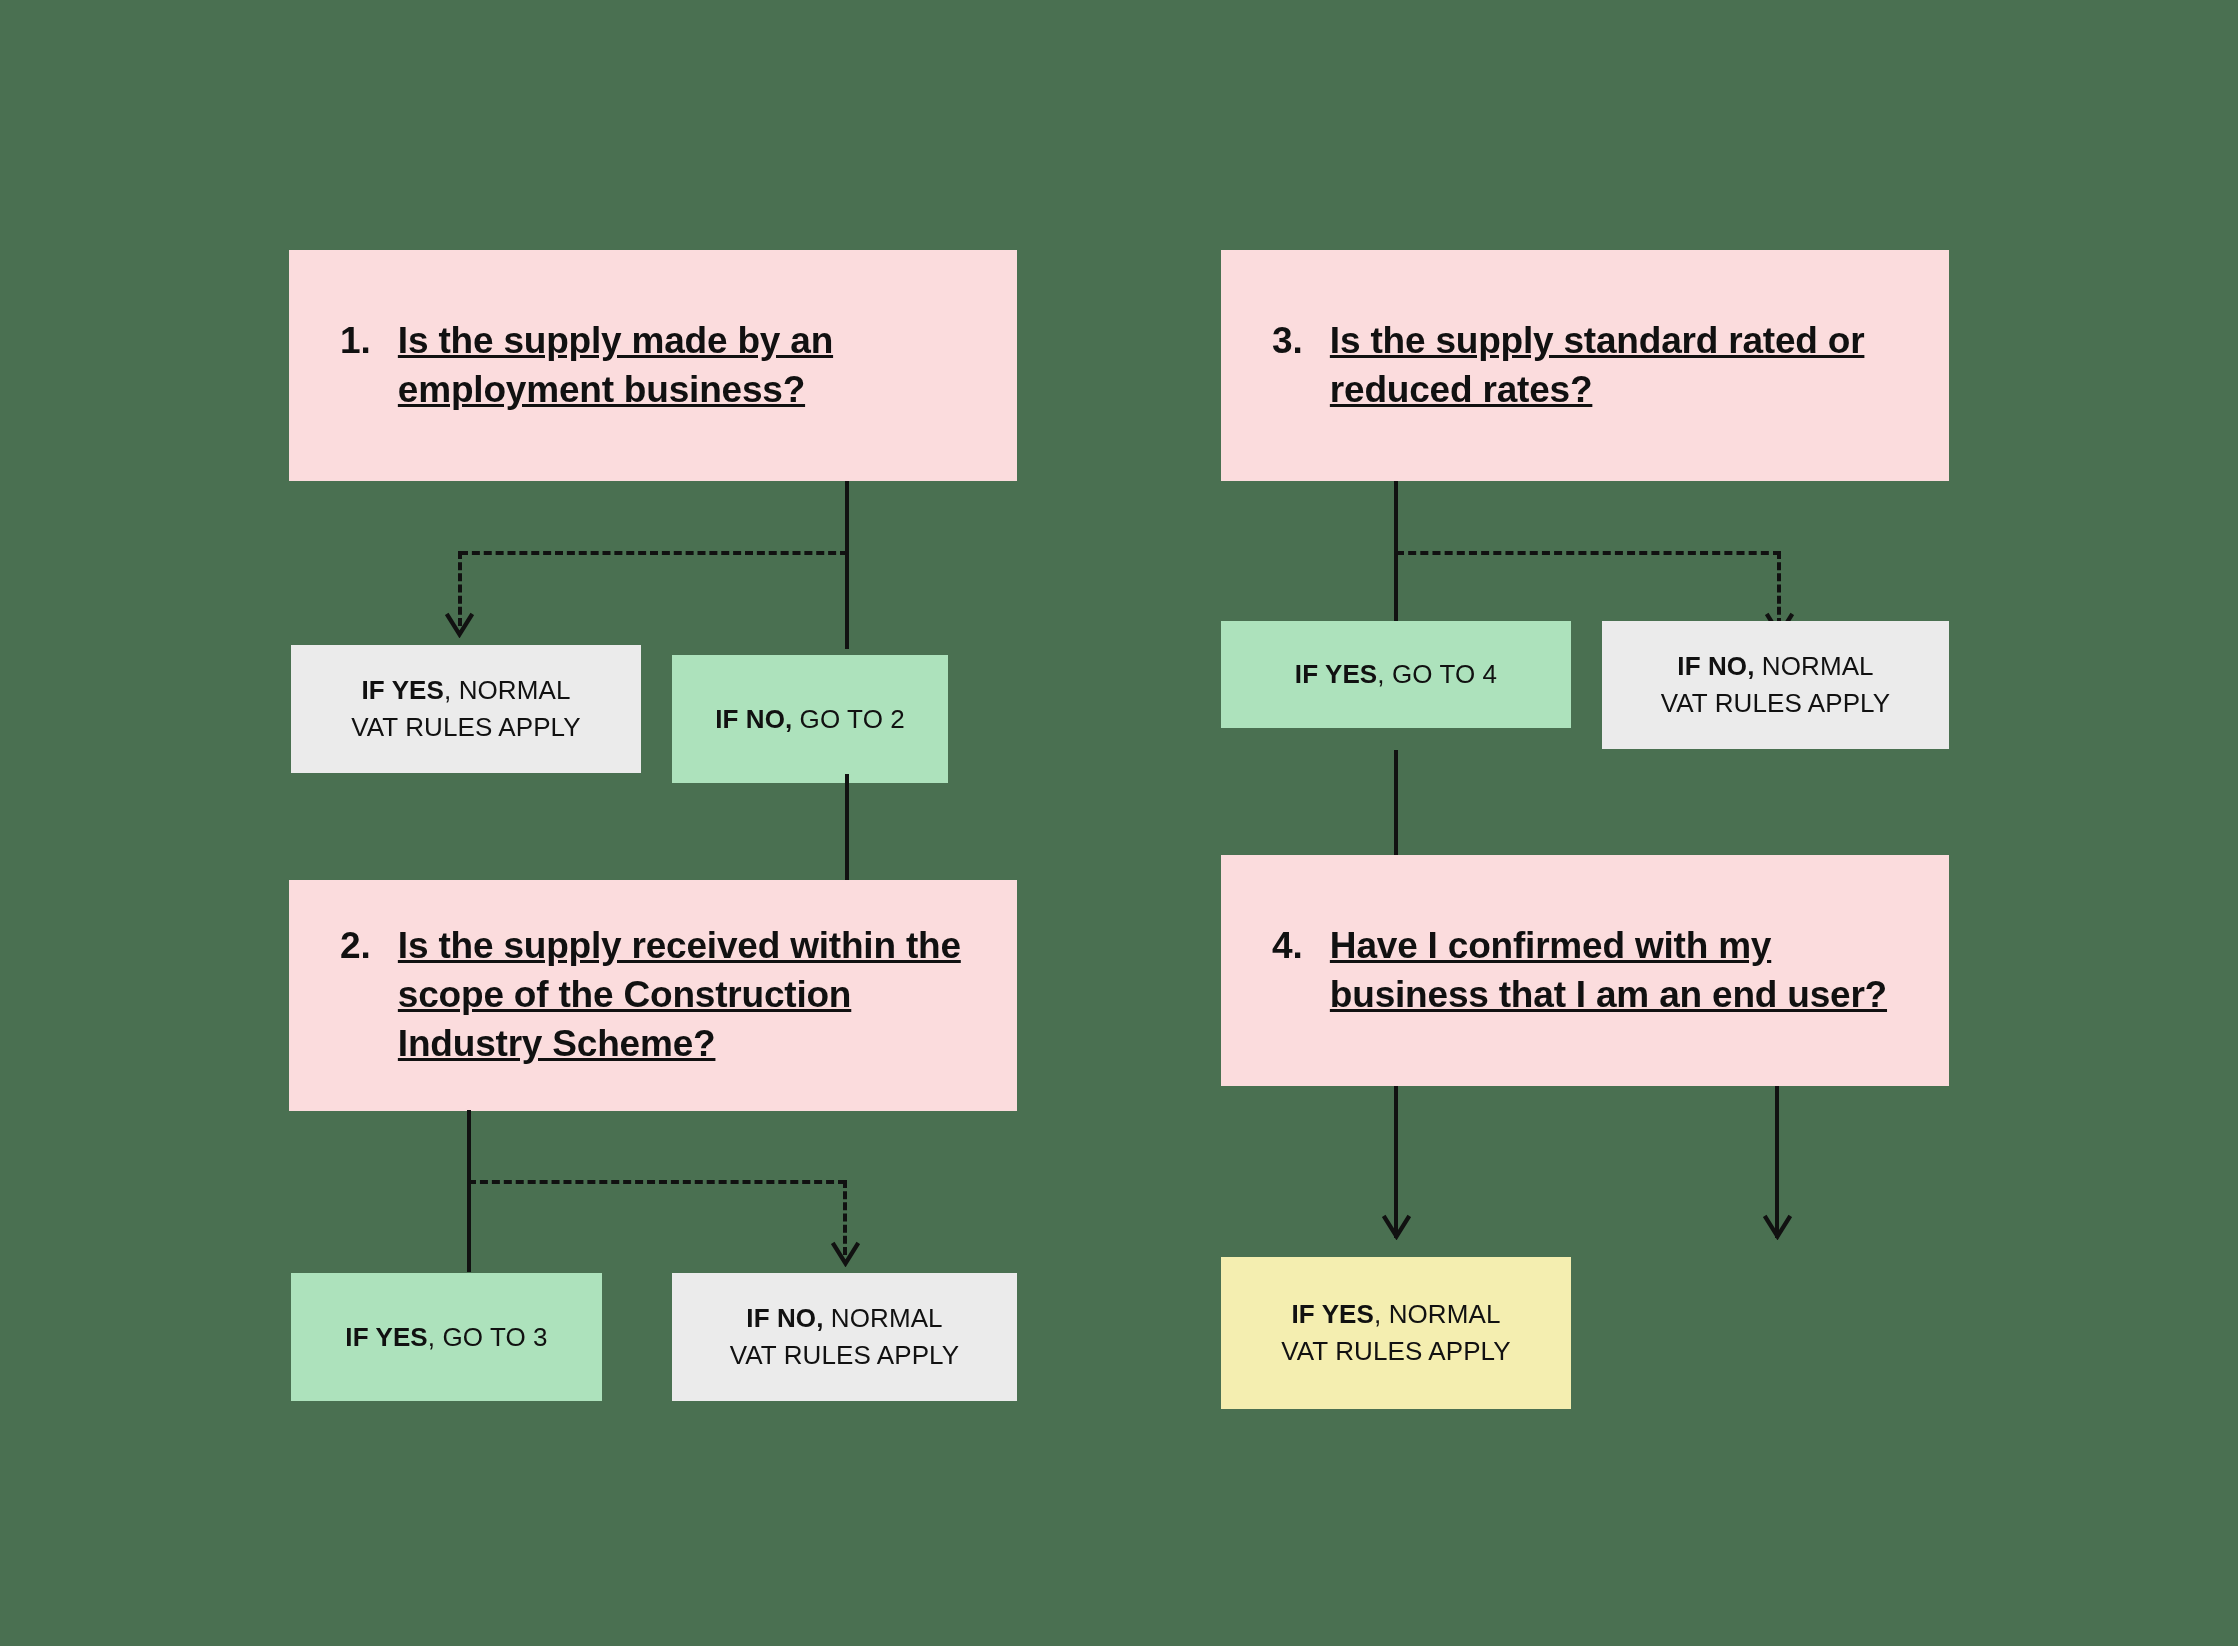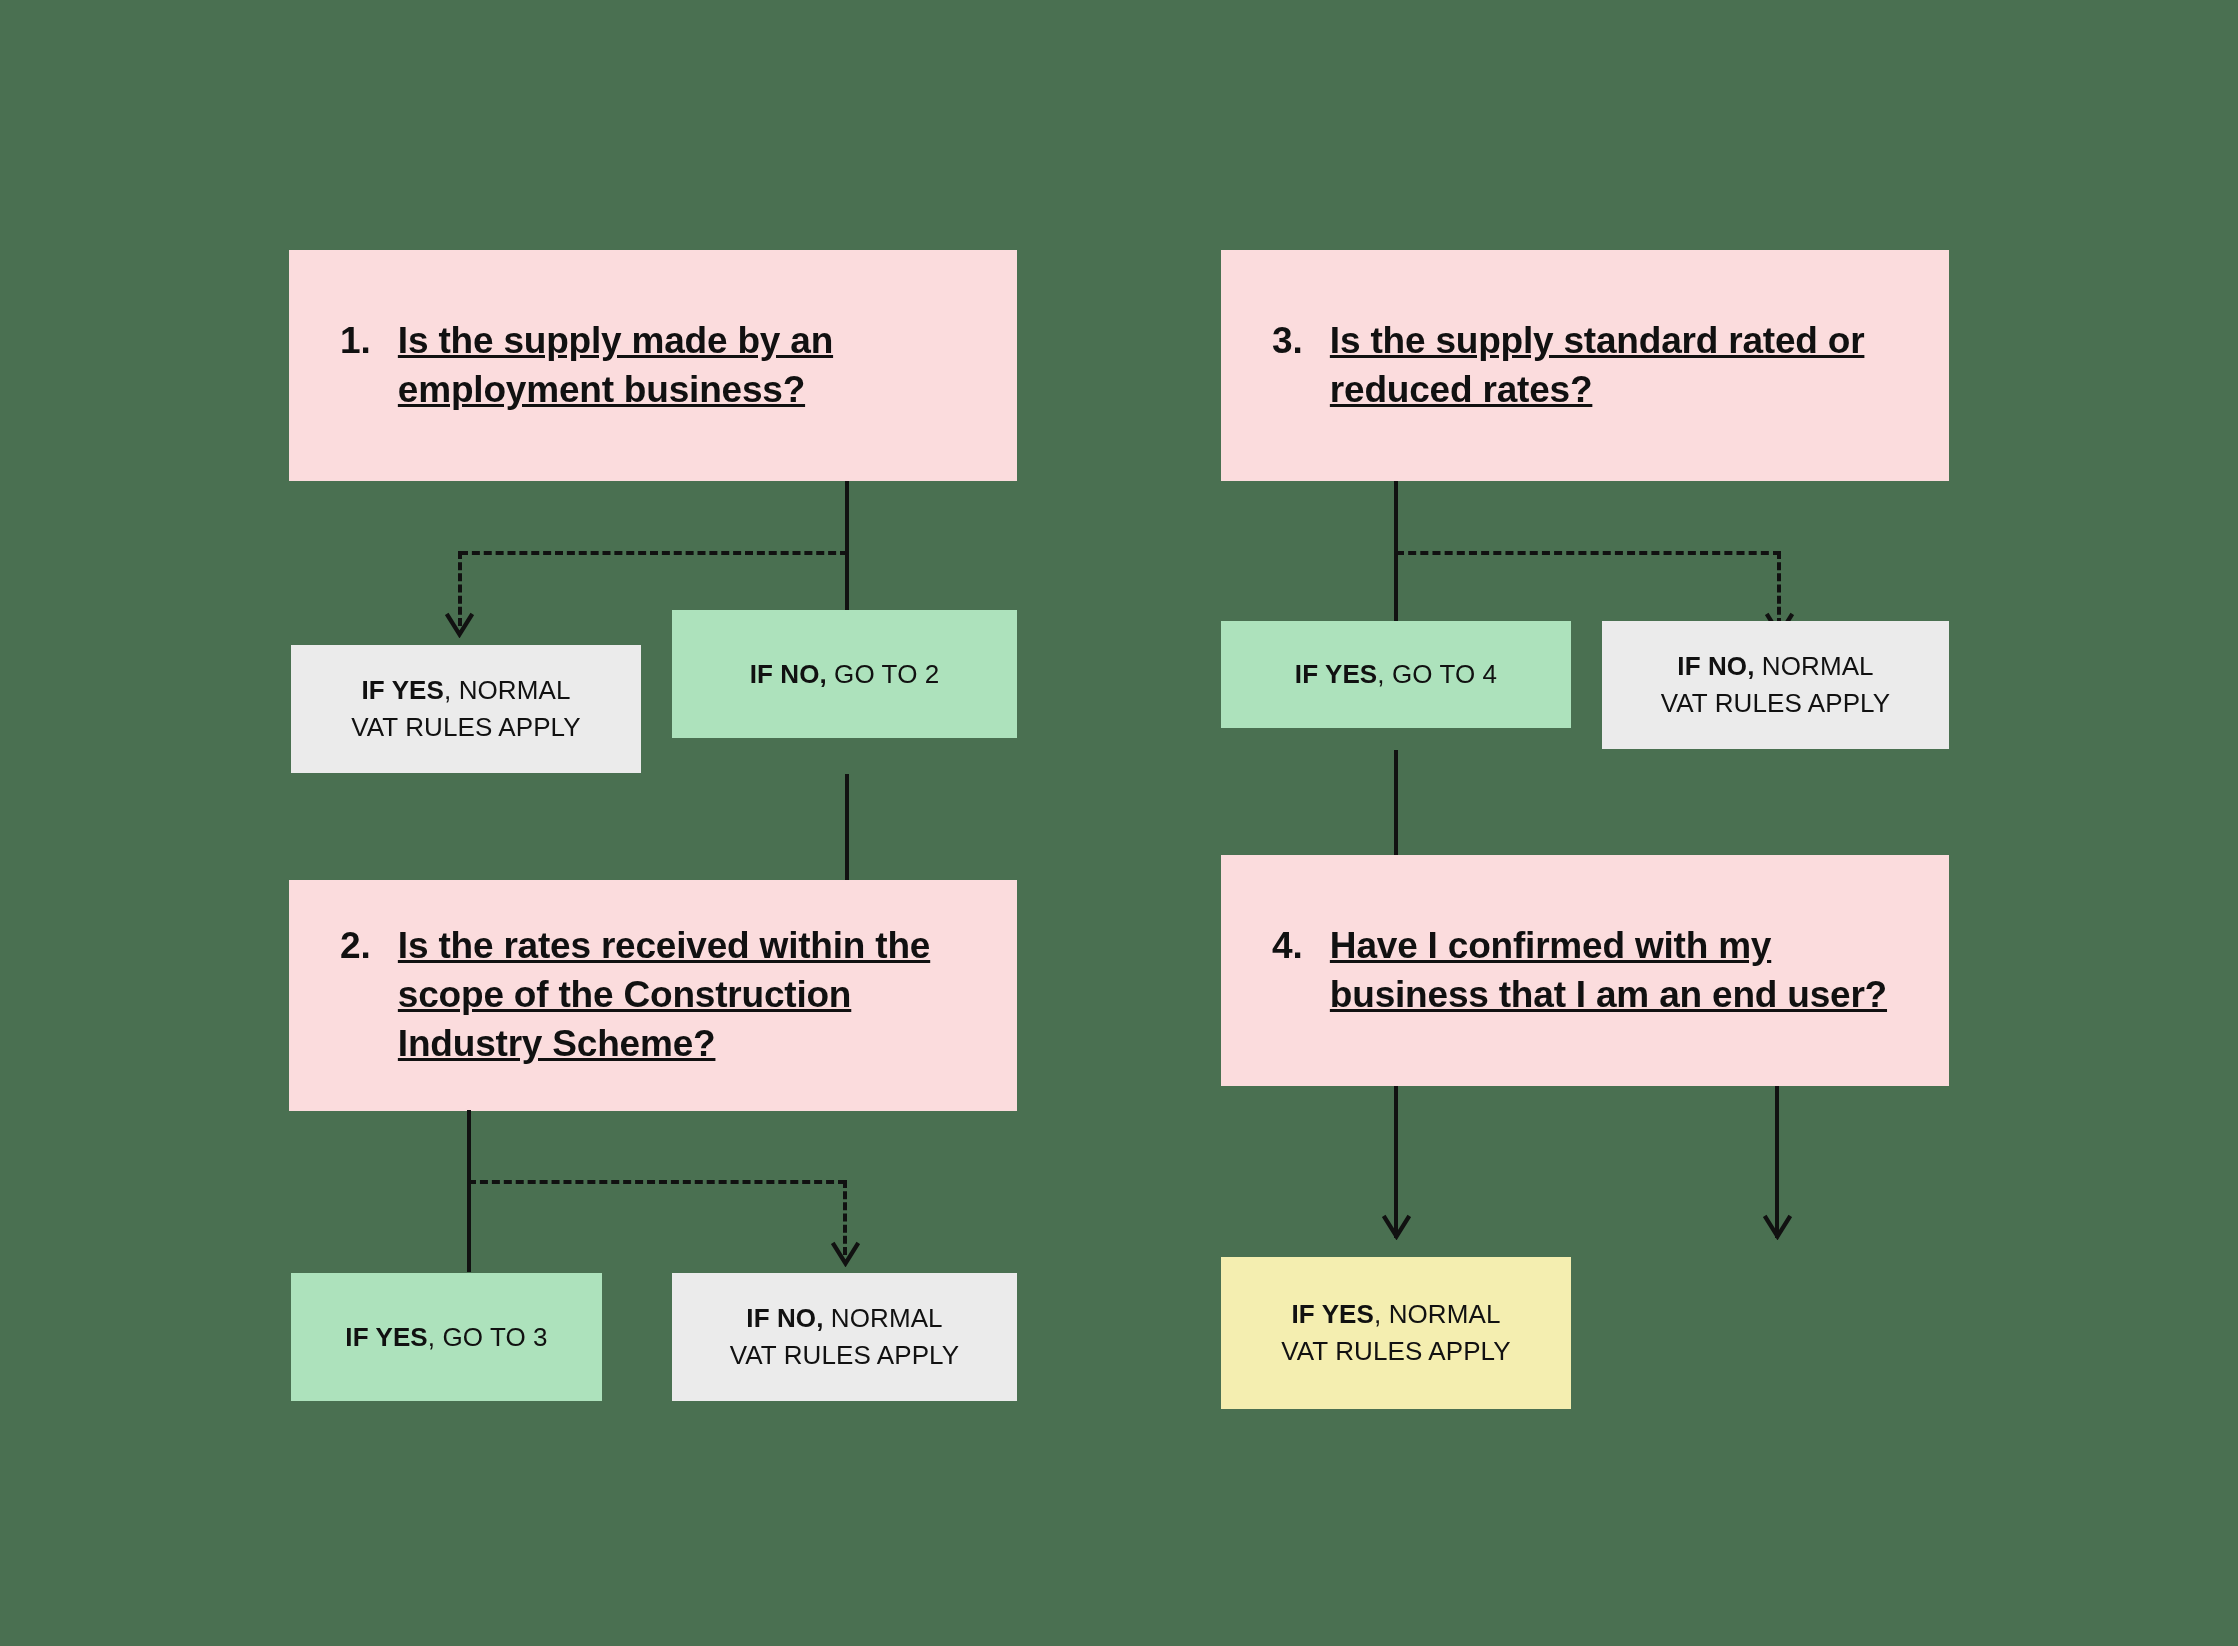--- a/index.html
+++ b/index.html
@@ -123,37 +123,37 @@
     </svg>
   </div>
 
   <div class="box a-box grey" style="left:291px; top:645px; width:350px; height:128px;">
     <div class="a-text">
       <span><b>IF YES</b><span>, NORMAL</span></span><br>
       <span>VAT RULES APPLY</span>
     </div>
   </div>
 
-  <div class="box a-box green" style="left:672px; top:610px; width:345px; height:128px;">
+  <div class="box a-box green" style="left:672px; top:655px; width:276px; height:128px;">
     <div class="a-text">
       <span><b>IF NO,</b><span> GO TO 2</span></span>
     </div>
   </div>
 
   <div class="line v-line" style="left:845px; top:774px; height:128px;"></div>
   <div class="arrowhead" style="left:833px; top:889px;">
     <svg width="29" height="26" viewBox="0 0 34 30">
       <path d="M2 2 L17 26 L32 2" fill="none" stroke="#111111" stroke-width="5"></path>
     </svg>
   </div>
 
   <div class="box q-box" style="left:289px; top:880px; width:728px; height:231px;">
     <div class="q-inner">
       <span class="q-num">2.</span>
-      <span class="q-text">Is the rates received within the scope of the Construction Industry Scheme?</span>
+      <span class="q-text">Is the supply received within the scope of the Construction Industry Scheme?</span>
     </div>
   </div>
 
   <div class="line v-line" style="left:467px; top:1110px; height:162px;"></div>
 
   <div class="dash-h" style="left:468px; top:1180px; width:378px;"></div>
   <div class="dash-v" style="left:843px; top:1180px; height:75px;"></div>
   <div class="arrowhead" style="left:831px; top:1241px;">
     <svg width="29" height="26" viewBox="0 0 34 30">
       <path d="M2 2 L17 26 L32 2" fill="none" stroke="#111111" stroke-width="5"></path>

